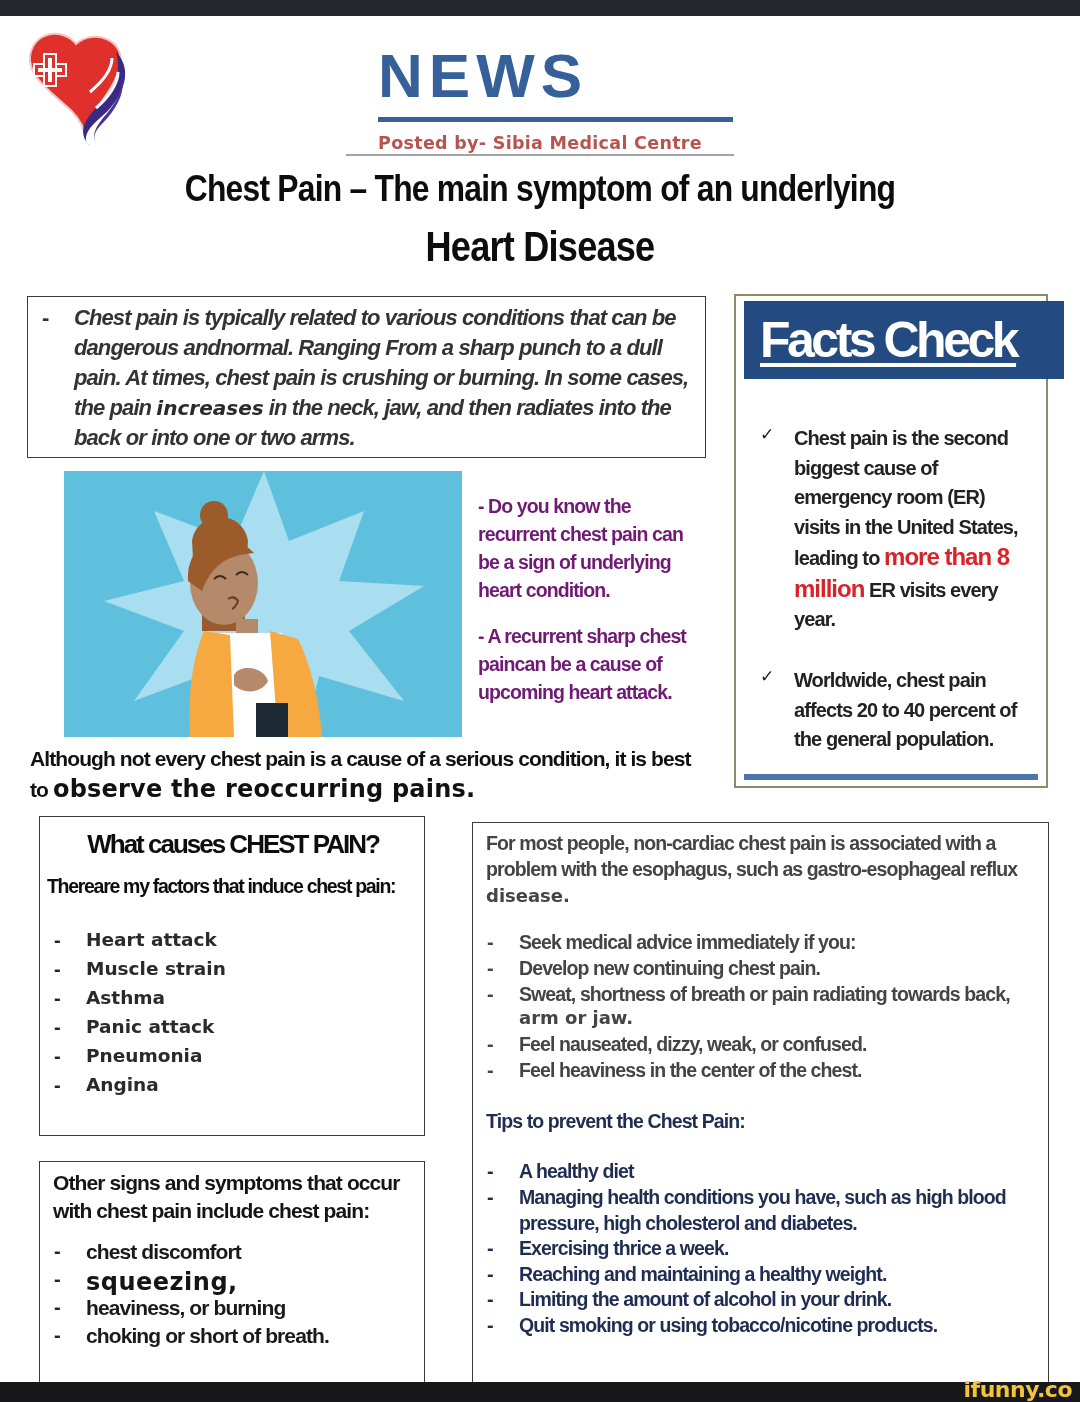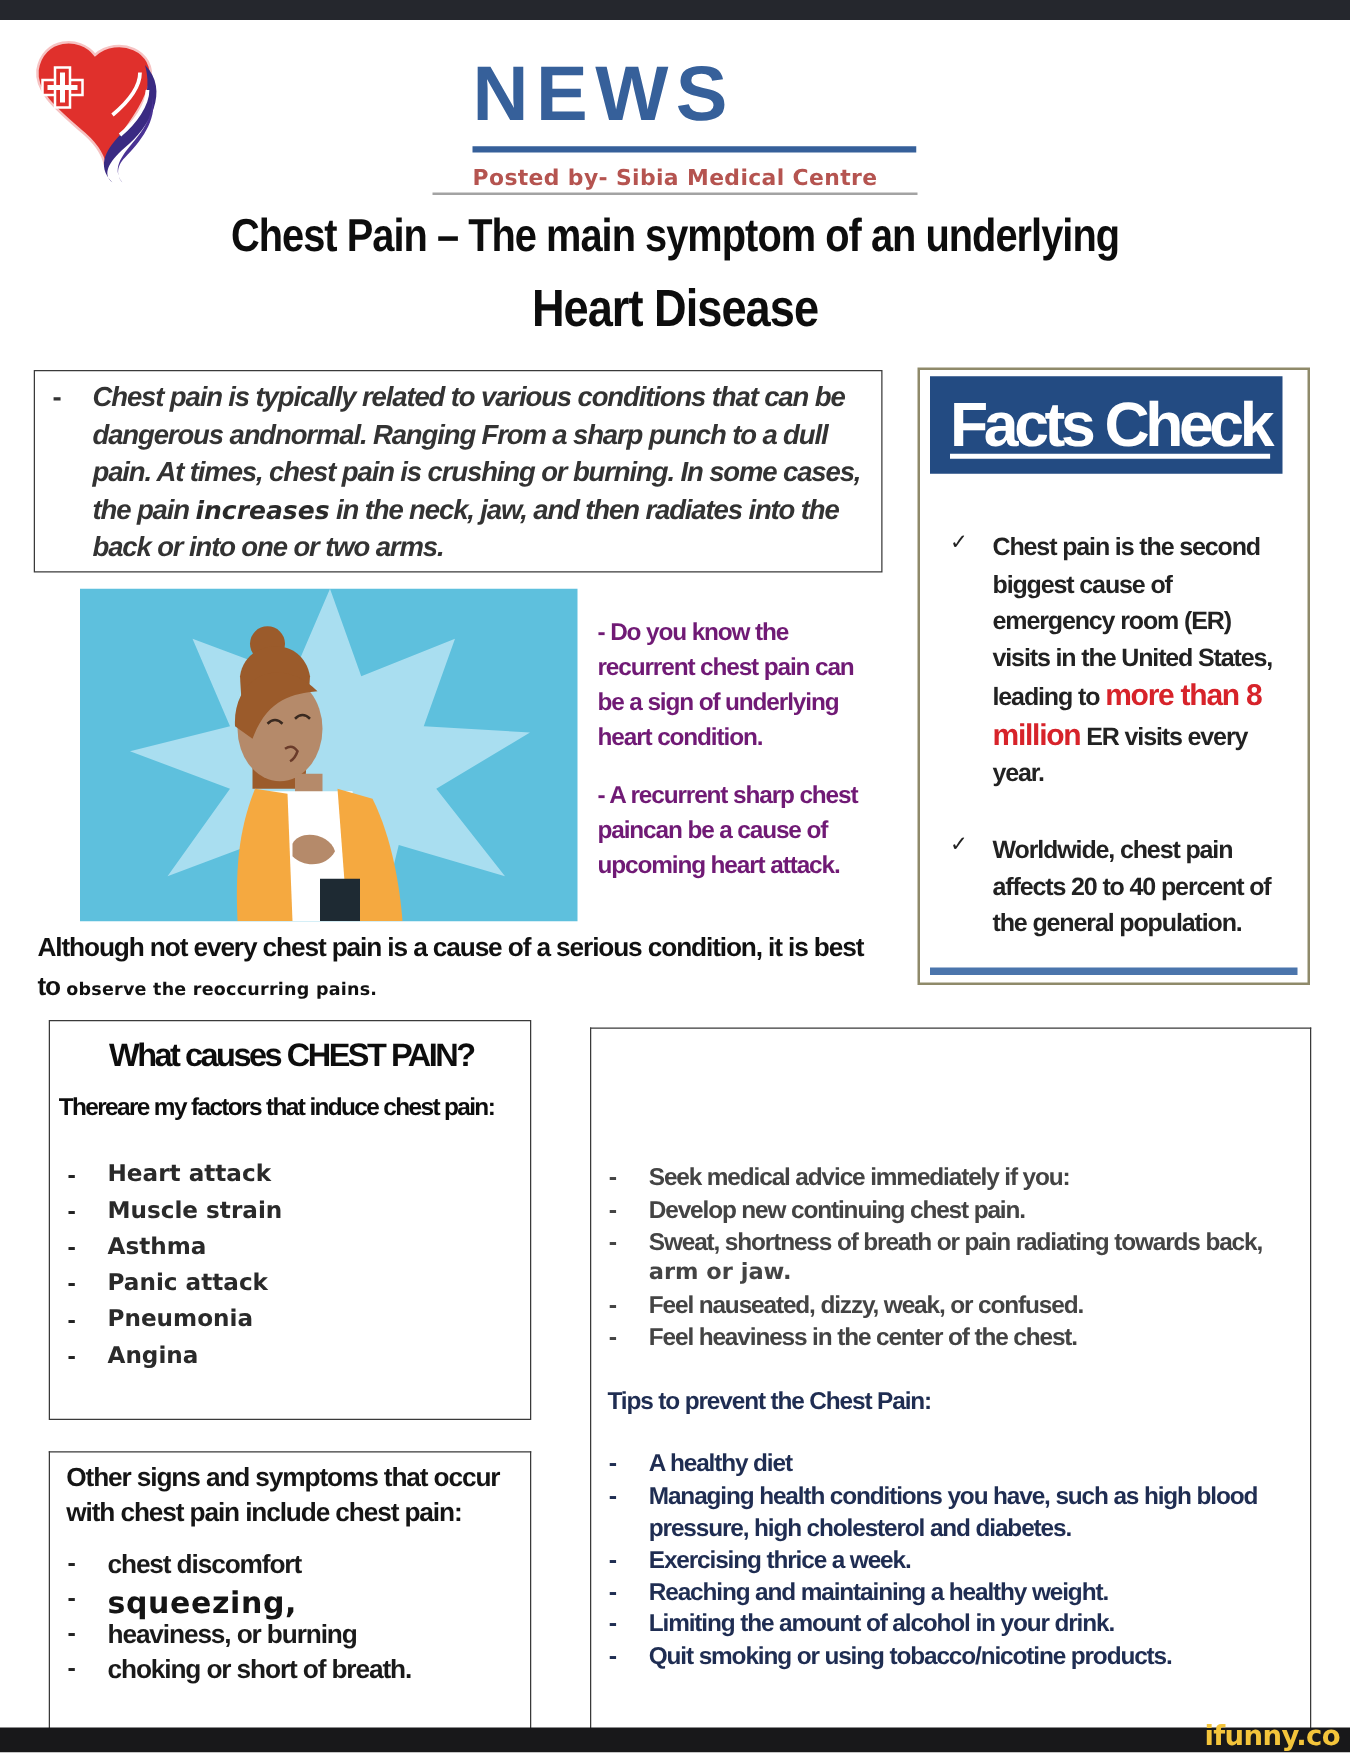--- a/index.html
+++ b/index.html
@@ -20,34 +20,34 @@
 
   .box { position: absolute; border: 1.5px solid #3a3a3a; background: #fff; }
   .cond { font-family: "Liberation Sans", sans-serif; font-weight: bold; letter-spacing: -0.9px; }
 
   .intro { left: 27px; top: 296px; width: 679px; height: 162px; }
   .intro .dash { position: absolute; left: 14px; top: 8px; font-size: 22px; font-weight: bold; color: #333; }
   .intro .text { position: absolute; left: 46px; top: 6px; width: 640px; font-size: 22px; line-height: 30px; color: #333; font-style: italic; }
   .intro .bold { font-family: "DejaVu Sans", sans-serif; font-weight: bold; font-size: 20px; letter-spacing: 0; color: #2a2a2a; }
 
   .facts { left: 734px; top: 294px; width: 314px; height: 494px; border: 2px solid #8f8a6a; }
-  .facts-head { position: absolute; left: 8px; top: 5px; width: 282px; height: 78px; background: #234b82; }
+  .facts-head { position: absolute; left: 8px; top: 5px; width: 320px; height: 78px; background: #234b82; }
   .facts-head span { position: absolute; left: 16px; top: 10px; font-family: "Liberation Sans", sans-serif; font-weight: bold; font-size: 50px; color: #fff; letter-spacing: -3.5px; text-decoration: underline; text-decoration-thickness: 4px; text-underline-offset: 6px; }
   .fact { position: absolute; left: 24px; width: 270px; }
   .fact .check { position: absolute; left: 0; top: 0; font-family: "DejaVu Sans", sans-serif; font-size: 17px; color: #222; }
   .fact .ftext { position: absolute; left: 34px; top: 0; width: 240px; font-size: 20px; line-height: 29.5px; color: #222; }
   .red { color: #d7232a; font-size: 24px; letter-spacing: -1px; }
   .facts-bar { position: absolute; left: 8px; top: 478px; width: 294px; height: 6px; background: #4b75ac; }
 
   .illus { position: absolute; left: 64px; top: 471px; width: 398px; height: 266px; background: #5ec0dd; overflow: hidden; }
 
   .side { position: absolute; left: 478px; width: 225px; font-size: 19.5px; line-height: 28px; color: #701a75; }
 
   .although { position: absolute; left: 30px; top: 743px; width: 680px; font-size: 21px; line-height: 31px; color: #111; }
-  .although .bold { font-family: "DejaVu Sans", sans-serif; font-weight: bold; font-size: 14px; letter-spacing: 0.2px; }
+  .although .bold { font-family: "DejaVu Sans", sans-serif; font-weight: bold; font-size: 24px; letter-spacing: 0.2px; }
 
   .causes { left: 39px; top: 816px; width: 386px; height: 320px; }
   .causes h2 { position: absolute; left: 0; top: 12px; width: 386px; text-align: center; font-family: "Liberation Sans", sans-serif; font-weight: bold; font-size: 26px; letter-spacing: -2px; color: #0d0d0d; }
   .causes .sub { position: absolute; left: 7px; top: 58px; font-size: 19.5px; letter-spacing: -1.3px; color: #0d0d0d; }
   .list { position: absolute; left: 0; }
   .li { position: relative; height: 29px; }
   .li .d { position: absolute; left: 14px; top: 0; font-weight: bold; font-size: 20px; color: #222; }
   .li .t { position: absolute; left: 46px; top: 0; white-space: nowrap; }
   .sans-b { font-family: "DejaVu Sans", sans-serif; font-weight: bold; font-size: 18.5px; color: #2a2a2a; }
 
@@ -180,20 +180,21 @@
         <span class="t cond" style="font-size:21px;">heaviness, or burning</span>
       </div>
     <div class="li" style="height:28px;">
         <span class="d">-</span>
         <span class="t cond" style="font-size:21px;">choking or short of breath.</span>
       </div>
   </div>
 </div>
 
 <div class="box right">
+  <div class="para cond"><span>For most people, non-cardiac chest pain is associated with a problem with the esophagus, such as gastro-esophageal reflux</span><br><span class="bold">disease.</span></div>
   <div class="list" style="top:108px;">
     <div class="li" style="height:26px;">
         <span class="d">-</span>
         <span class="t cond">Seek medical advice immediately if you:</span>
       </div>
     <div class="li" style="height:26px;">
         <span class="d">-</span>
         <span class="t cond">Develop new continuing chest pain.</span>
       </div>
     <div class="li" style="height:24px;">

